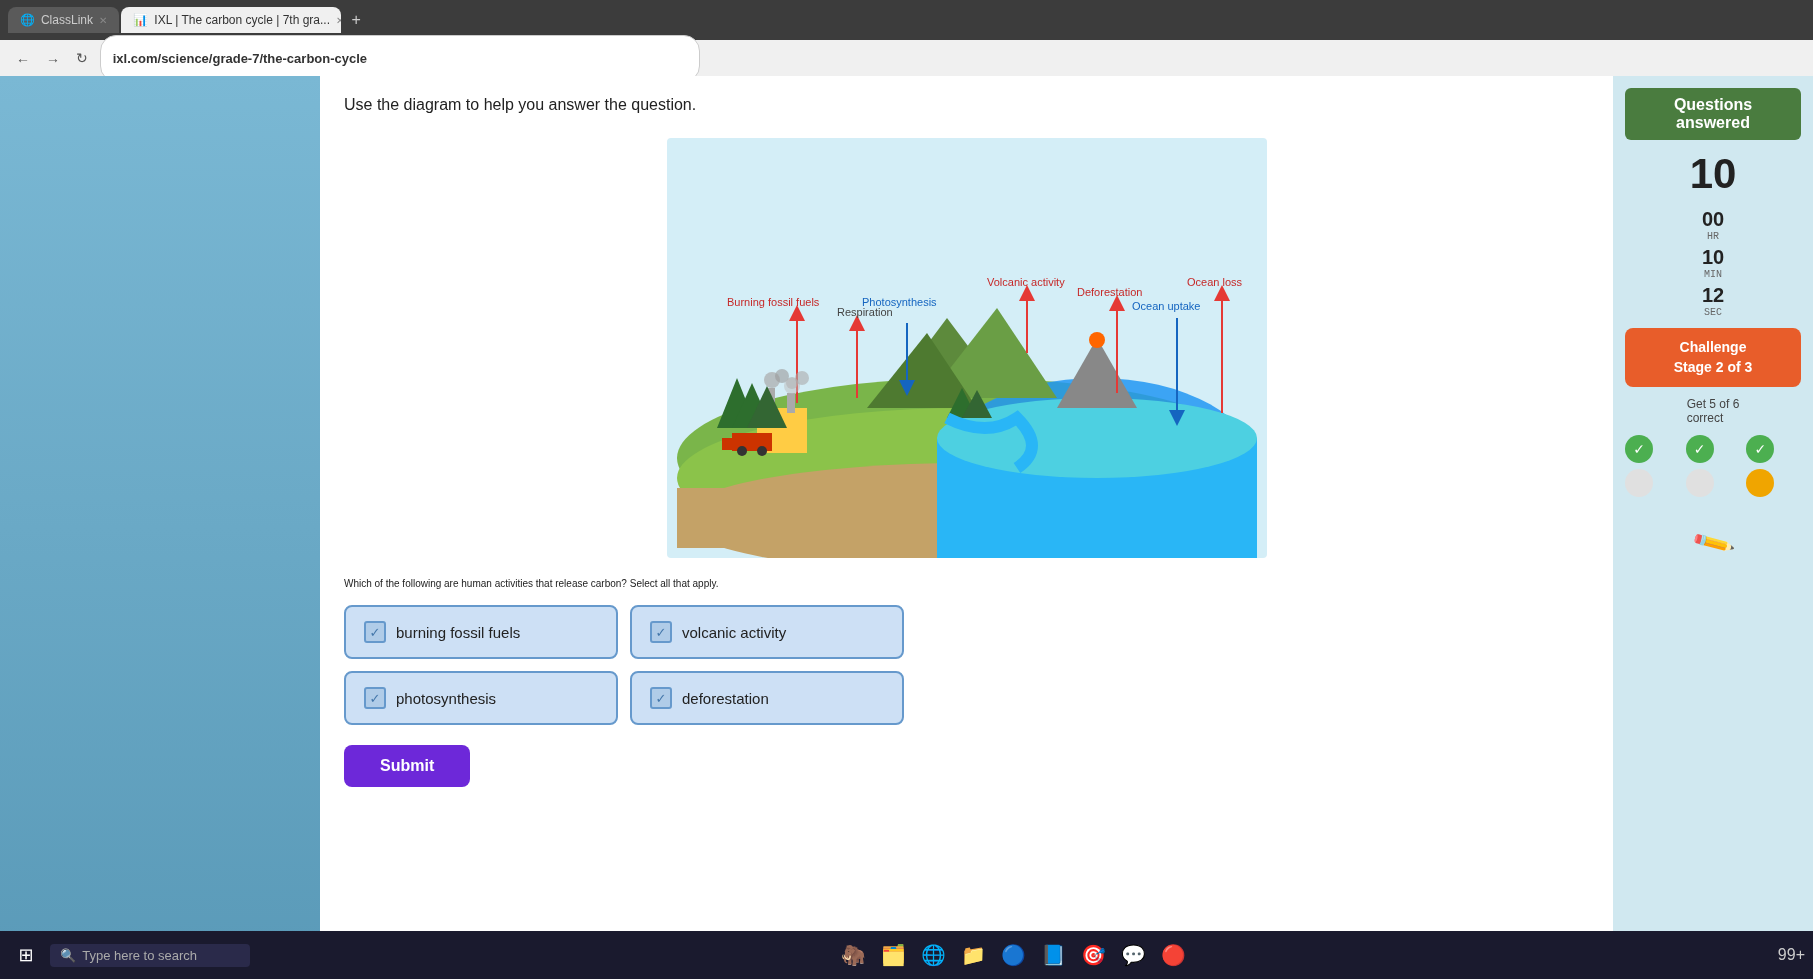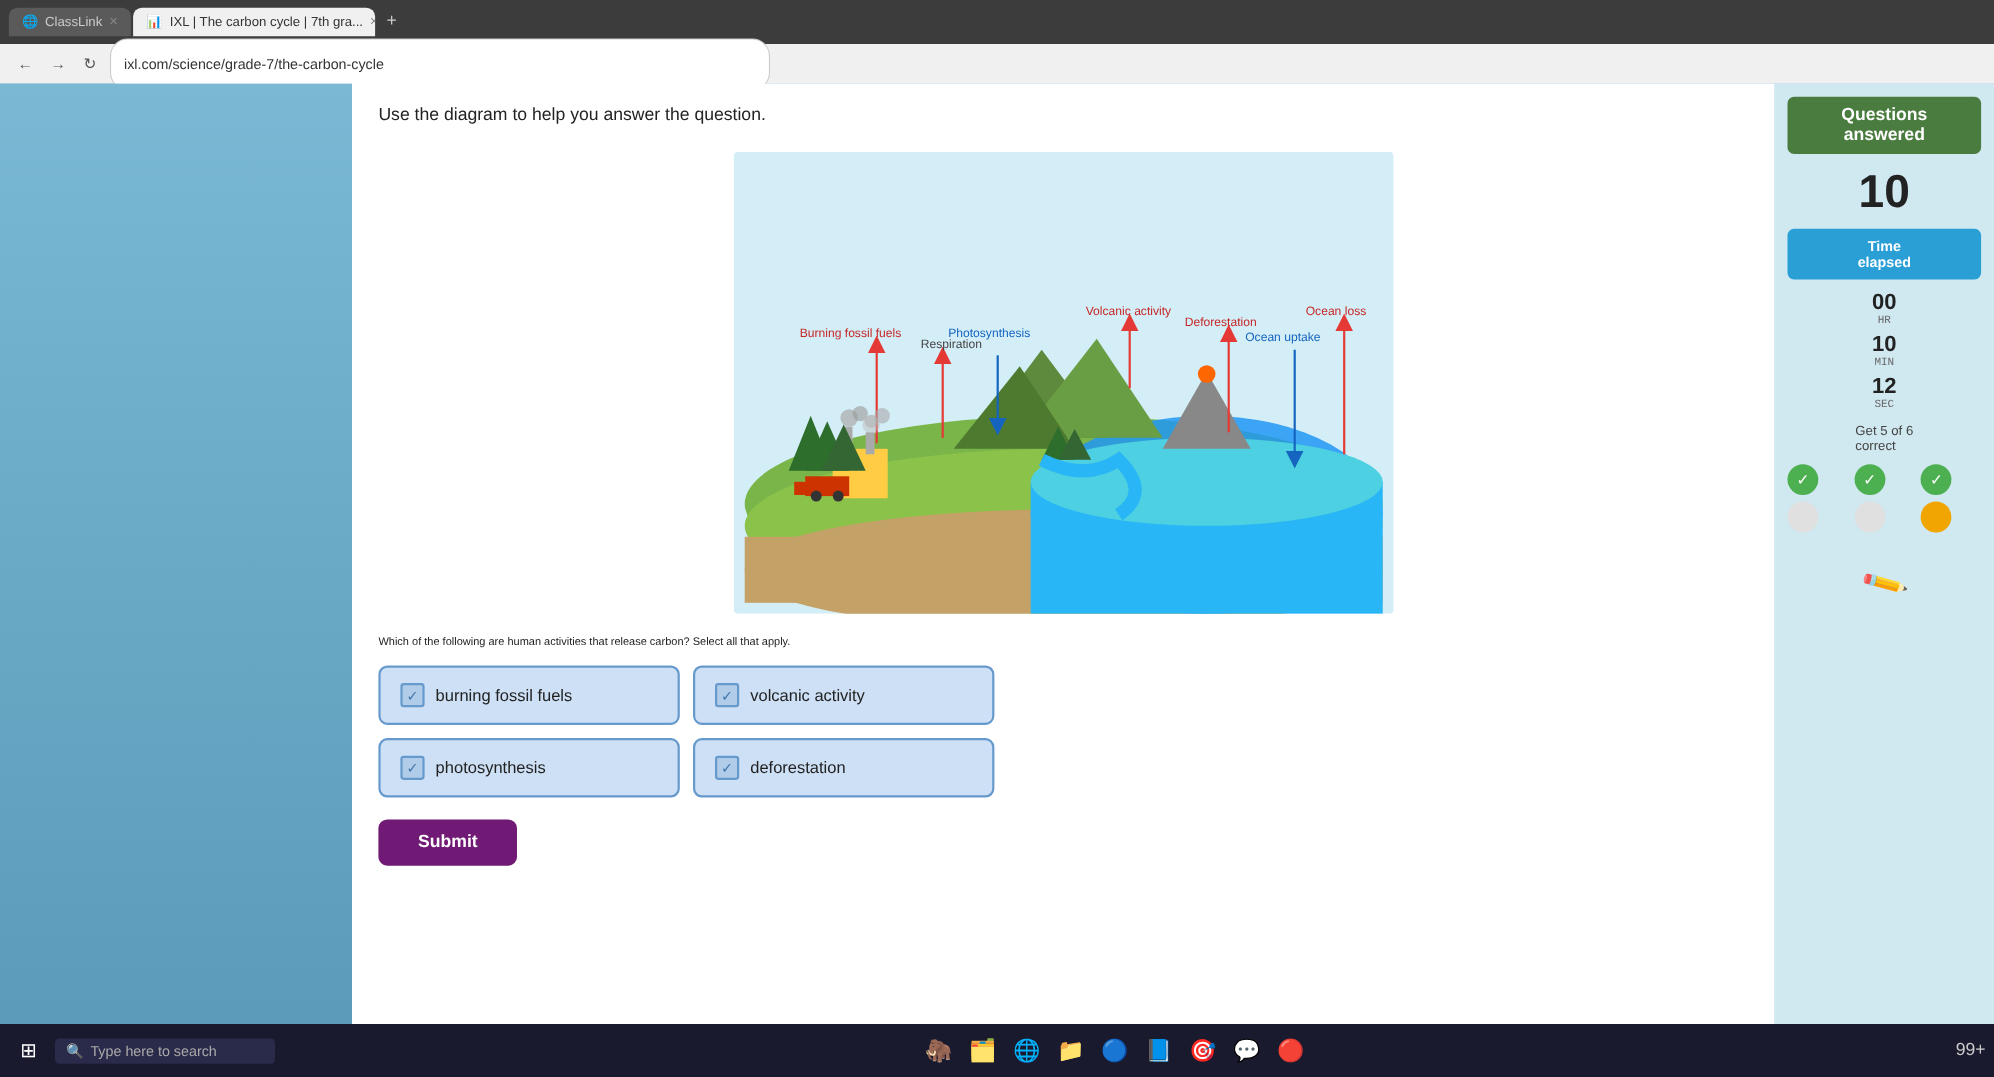--- a/index.html
+++ b/index.html
@@ -72,20 +72,21 @@
     }
     .address-bar {
       flex: 1;
       background: white;
       border: 1px solid #ccc;
       border-radius: 16px;
       padding: 15px 12px;
       font-size: 13px;
       color: #333;
       max-width: 600px;
+      font-weight: bold;
     }
 
     
     .page-layout {
       display: flex;
       height: calc(979px - 76px);
       background: #b8d8ea;
     }
 
     
@@ -259,21 +260,21 @@
       display: flex;
       align-items: center;
       justify-content: center;
       font-size: 13px;
       color: #4477aa;
       flex-shrink: 0;
     }
 
     
     .submit-btn {
-      background: #701a75;
+      background: #6d28d9;
       color: white;
       font-size: 16px;
       font-weight: bold;
       padding: 12px 36px;
       border-radius: 8px;
       border: none;
       cursor: pointer;
     }
 
     
@@ -491,38 +492,38 @@
     <button class="submit-btn">Submit</button>
 
   </div>
 
   <div class="right-panel">
     <div class="questions-answered-btn">
       <span>Questions<br>answered</span>
     </div>
     <div class="questions-count">10</div>
 
-    <div class="time-elapsed-btn">
-      <span>Time<br>elapsed</span>
-    </div>
     <div class="timer-display">
       <div class="timer-unit">
         <div class="timer-number">00</div>
         <div class="timer-label">HR</div>
       </div>
       <div class="timer-unit">
         <div class="timer-number">10</div>
         <div class="timer-label">MIN</div>
       </div>
       <div class="timer-unit">
         <div class="timer-number">12</div>
         <div class="timer-label">SEC</div>
       </div>
     </div>
 
+    <div class="challenge-btn">
+      <span>Challenge<br>Stage 2 of 3</span>
+    </div>
 
     <div class="get-correct-text">Get 5 of 6<br>correct</div>
 
     <div class="progress-dots">
       <div class="dot correct">✓</div>
       <div class="dot correct">✓</div>
       <div class="dot correct">✓</div>
       <div class="dot pending"></div>
       <div class="dot pending"></div>
       <div class="dot current"></div>

